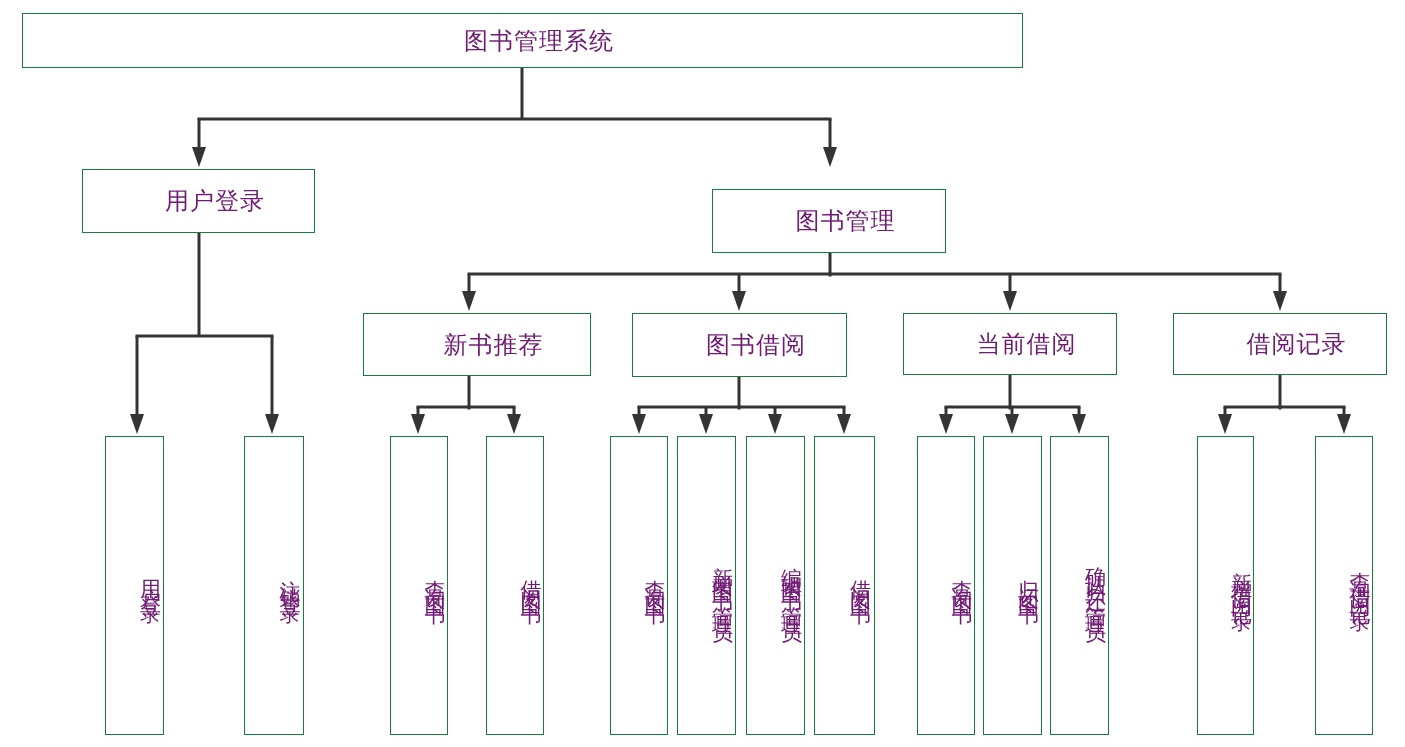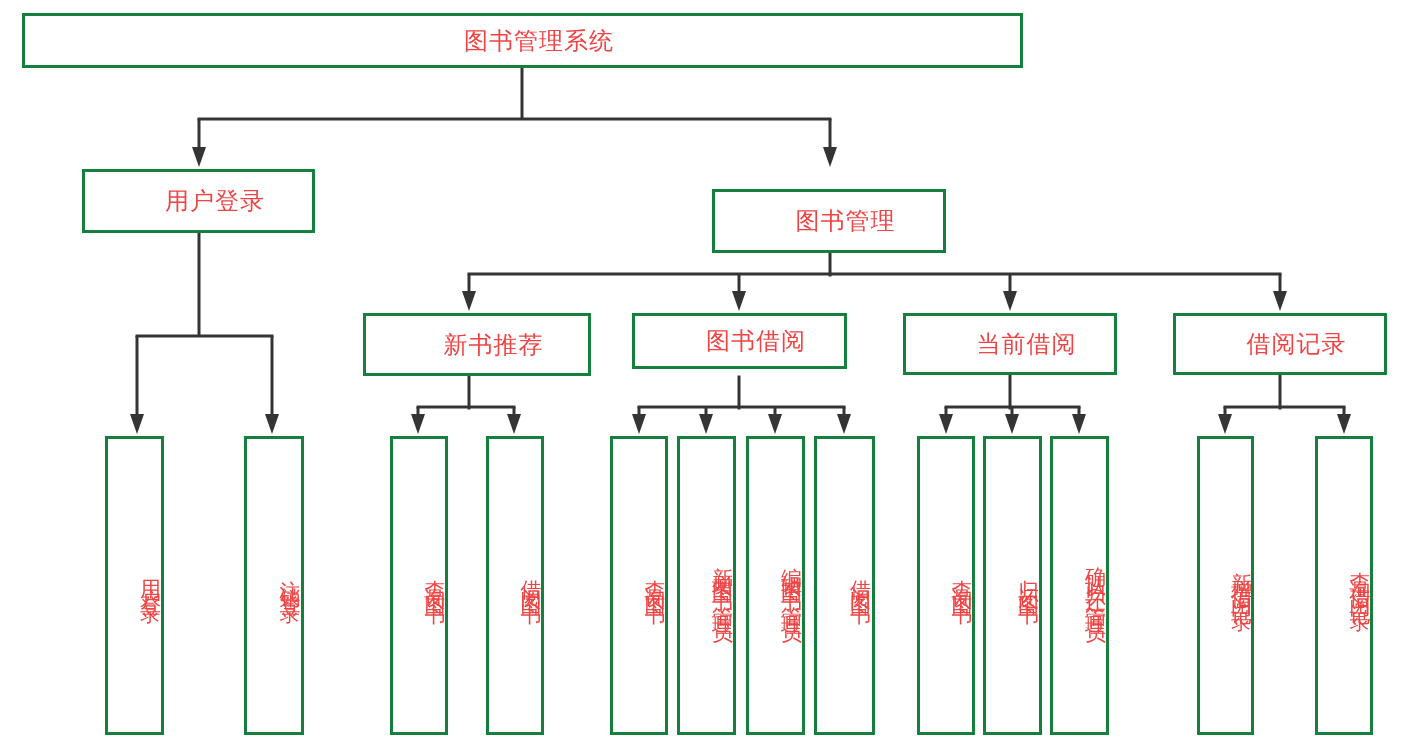--- a/index.html
+++ b/index.html
@@ -8,25 +8,25 @@
     width:1405px;height:747px;
     background:#ffffff;
     font-family:"Liberation Sans","DejaVu Sans",sans-serif;
     overflow:hidden;
   }
   .wires{position:absolute;left:0;top:0;z-index:1;}
   .node{
     position:absolute;
     box-sizing:border-box;
     background:#ffffff;
-    border:3px solid #15803d;
+    border:1px solid #15803d;
     display:flex;
     align-items:center;
     justify-content:center;
-    color:#ef4444;
+    color:#701a75;
     z-index:2;
     padding-left:33px;
   }
   .node.h{font-size:24px;letter-spacing:1px;}
   .node.leaf{top:436px;height:299px;}
   .leaf span{
     writing-mode:vertical-rl;
     text-orientation:mixed;
     font-size:21px;
     letter-spacing:8px;
@@ -90,21 +90,21 @@
     <line x1="1225" y1="407" x2="1225" y2="414" stroke="#343434" stroke-width="3" marker-end="url(#arrow)"></line>
     <line x1="1344" y1="407" x2="1344" y2="414" stroke="#343434" stroke-width="3" marker-end="url(#arrow)"></line>
   </svg>
 
   <div class="node h" style="left:22px;top:13px;width:1001px;height:55px;">图书管理系统</div>
 
   <div class="node h" style="left:82px;top:169px;width:233px;height:64px;">用户登录</div>
   <div class="node h" style="left:712px;top:169px;width:234px;height:64px;margin-top:20px;">图书管理</div>
 
   <div class="node h" style="left:363px;top:313px;width:228px;height:63px;">新书推荐</div>
-  <div class="node h" style="left:632px;top:313px;width:215px;height:56px;">图书借阅</div>
+  <div class="node h" style="left:632px;top:313px;width:215px;height:64px;">图书借阅</div>
   <div class="node h" style="left:903px;top:313px;width:214px;height:62px;">当前借阅</div>
   <div class="node h" style="left:1173px;top:313px;width:214px;height:62px;">借阅记录</div>
 
   <div class="node leaf short" style="left:105px;width:59px;">
     <span>用户登录</span>
   </div>
   <div class="node leaf short" style="left:244px;width:60px;">
     <span>注销登录</span>
   </div>
   <div class="node leaf short" style="left:390px;width:58px;">

